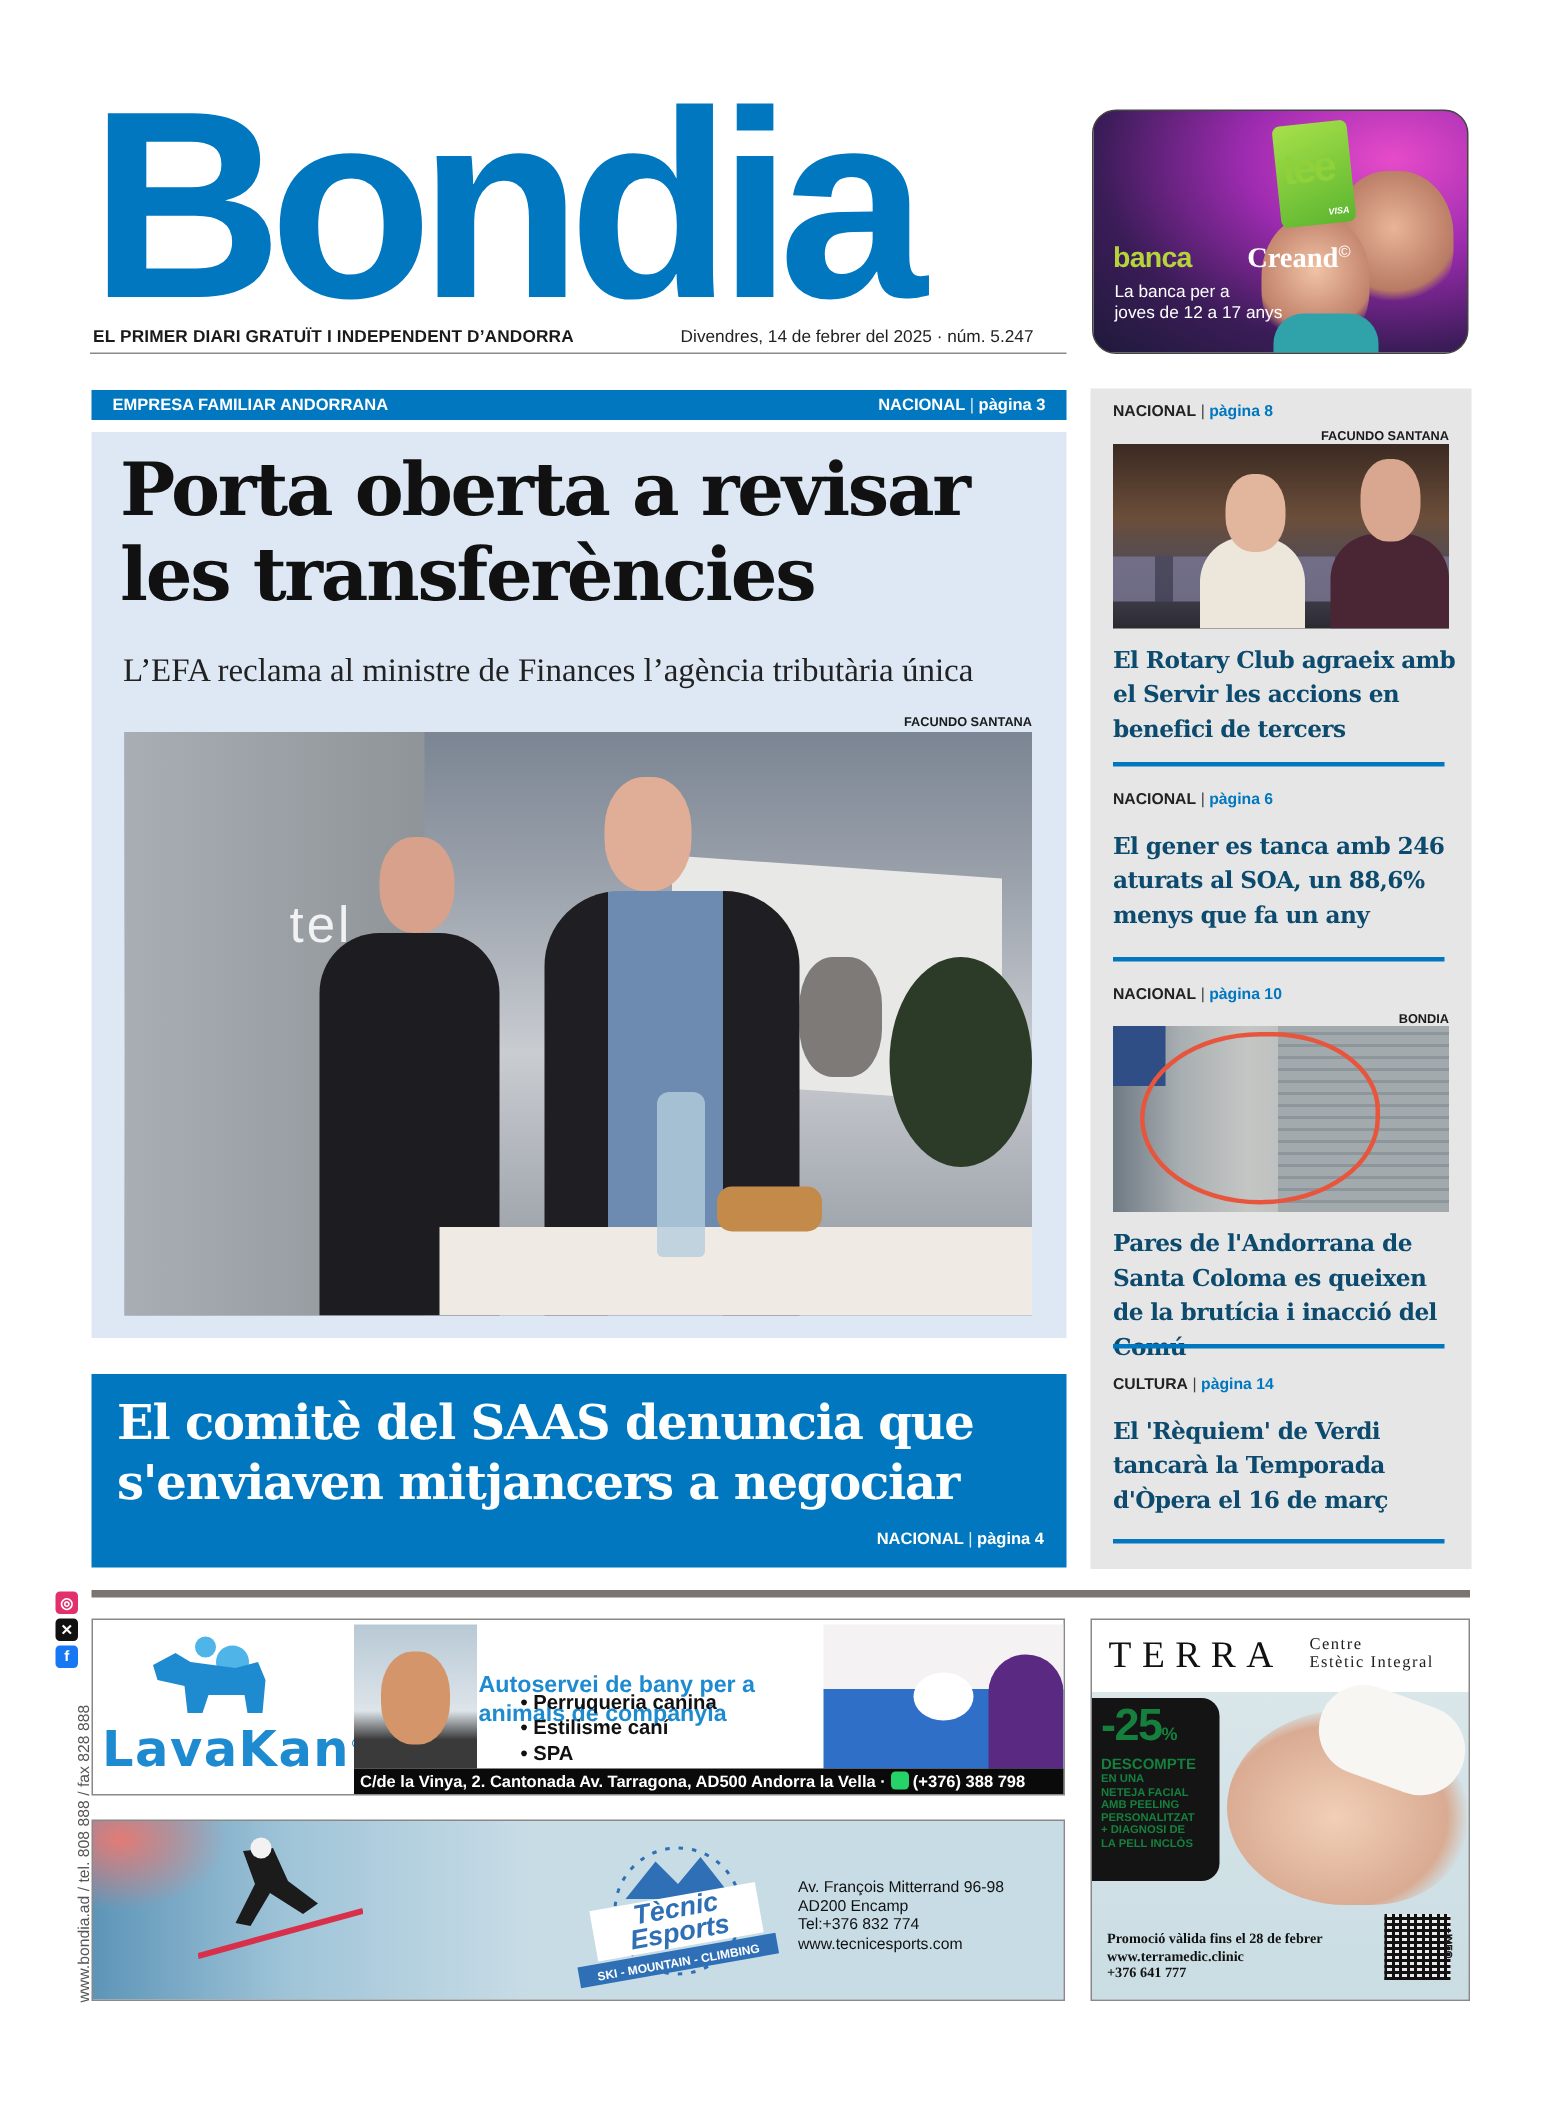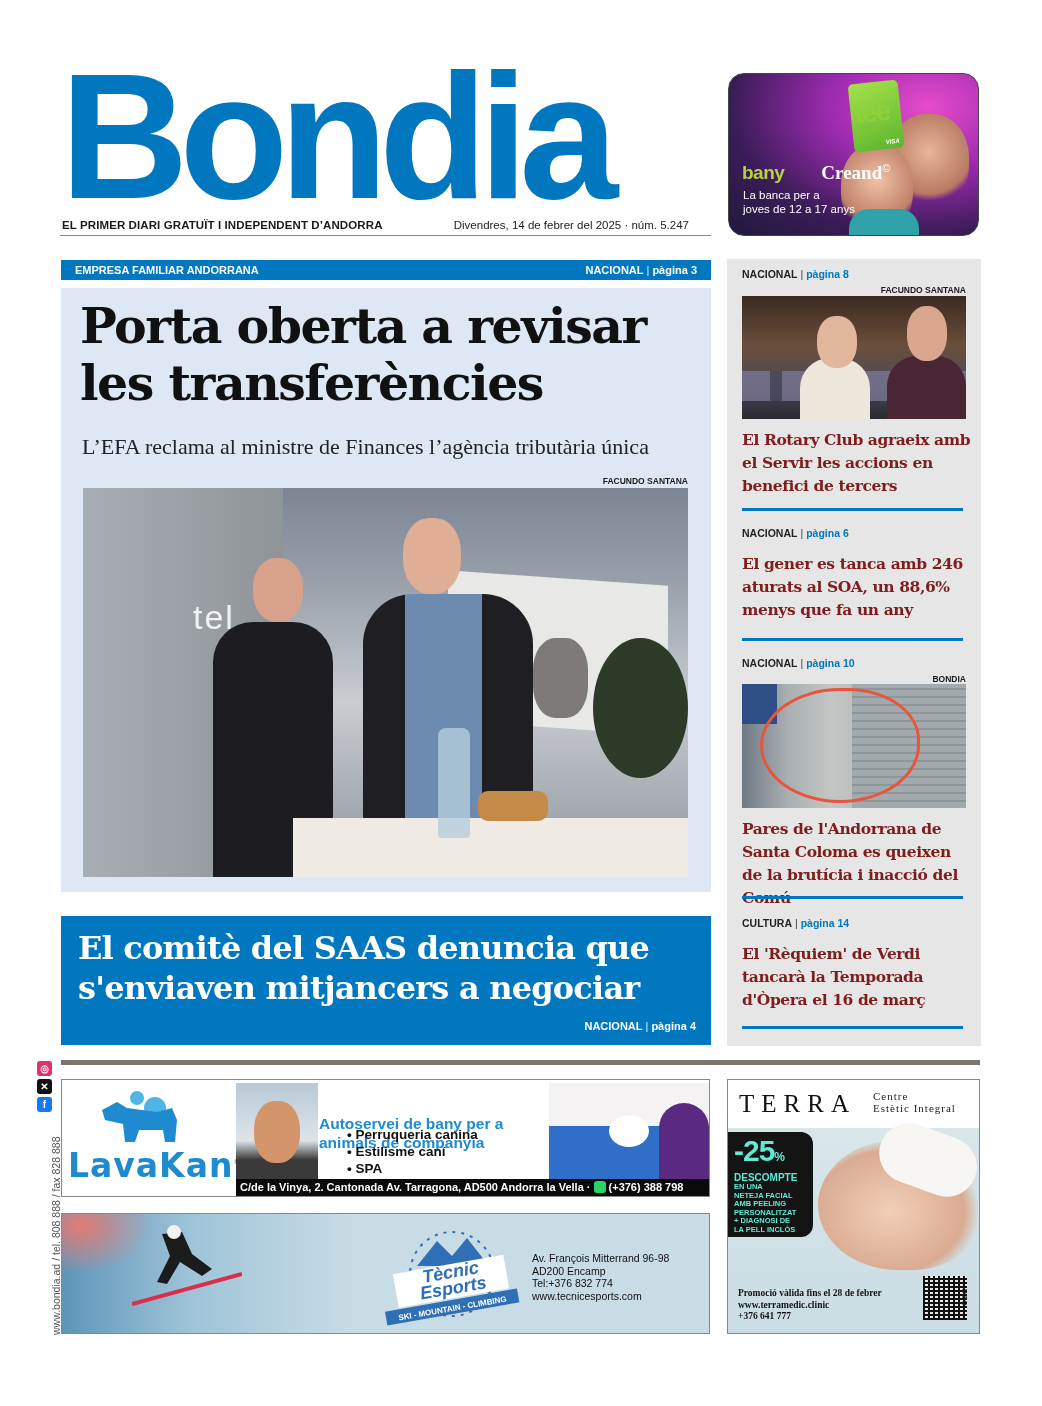--- a/index.html
+++ b/index.html
@@ -55,21 +55,21 @@
   #saas-box { left: 61px; top: 916px; width: 650px; height: 129px; background: #0077bf; }
   #saas-title { left: 78px; top: 928px; width: 630px; font-family: "DejaVu Serif", serif; font-weight: 700; font-size: 32px; line-height: 40px; letter-spacing: -0.8px; color: #fff; }
   #saas-sect { left: 440px; top: 1020px; width: 256px; text-align: right; color: #fff; font-size: 11px; font-weight: 700; }
 
   
   #sidebar { left: 727px; top: 259px; width: 254px; height: 787px; background: #e6e6e6; }
   .side-label { position: absolute; left: 742px; font-size: 10.5px; font-weight: 700; color: #222; }
   .side-label .pg { color: #0077bf; }
   .side-credit { position: absolute; left: 742px; width: 224px; text-align: right; font-size: 8.5px; font-weight: 700; }
   .side-photo { position: absolute; left: 742px; width: 224px; overflow: hidden; }
-  .side-title { position: absolute; left: 742px; width: 230px; font-family: "DejaVu Serif", serif; font-weight: 700; font-size: 15.5px; line-height: 23px; letter-spacing: -0.4px; color: #7f1d1d; }
+  .side-title { position: absolute; left: 742px; width: 230px; font-family: "DejaVu Serif", serif; font-weight: 700; font-size: 15.5px; line-height: 23px; letter-spacing: -0.4px; color: #0c4a6e; }
   .side-rule { position: absolute; left: 742px; width: 221px; height: 3px; background: #0077bf; }
   #photo-rotary { top: 296px; height: 123px; background: linear-gradient(180deg,#3b2a22 0%,#6b4e3a 40%,#4d4b5a 70%,#2b2930 100%); }
   #photo-rotary .p1 { position:absolute; left:75px; top:20px; width:40px; height:52px; border-radius:45%; background:#e2b69c; }
   #photo-rotary .p1b { position:absolute; left:58px; top:62px; width:70px; height:61px; background:#ece7da; border-radius:30px 30px 0 0; }
   #photo-rotary .p2 { position:absolute; left:165px; top:10px; width:40px; height:55px; border-radius:45%; background:#d9a68f; }
   #photo-rotary .p2b { position:absolute; left:145px; top:60px; width:79px; height:63px; background:#4a2634; border-radius:30px 30px 0 0; }
   #photo-rotary .chairs { position:absolute; left:0; top:75px; width:224px; height:30px; background:repeating-linear-gradient(90deg,#7a7693 0 28px,#4b4960 28px 40px); opacity:.8; }
   #photo-bondia { top: 684px; height: 124px; background: linear-gradient(90deg,#6f7a84 0%,#a8aeb1 20%,#c4c6c4 40%,#b8bbbb 60%,#8c979d 100%); }
   #photo-bondia .wall { position:absolute; left:110px; top:0; width:114px; height:124px; background:repeating-linear-gradient(0deg,#a2aaae 0 6px,#8d979b 6px 8px); }
   #photo-bondia .car { position:absolute; left:0; top:0; width:35px; height:40px; background:#2f4e86; }
@@ -106,21 +106,21 @@
   #tc-logo { position:absolute; left:315px; top:12px; width:150px; height:100px; }
   #tc-info { position:absolute; left:470px; top:38px; width:210px; font-size:10.5px; line-height:12.5px; color:#111; }
 
   
   #ad-terra { left: 727px; top: 1079px; width: 253px; height: 255px; border: 1px solid #888; overflow: hidden;
               background: linear-gradient(180deg,#ffffff 0 48px, #d9e6ea 48px, #c9dde3 100%); }
   #tr-logo { position:absolute; left:11px; top:10px; font-family:"Liberation Serif", serif; font-size:25px; letter-spacing:7px; color:#111; }
   #tr-logo-sub { position:absolute; left:145px; top:10px; font-family:"Liberation Serif", serif; font-size:11px; line-height:12px; color:#222; letter-spacing:1px; }
   #tr-face { position:absolute; left:90px; top:60px; width:160px; height:130px; border-radius:50% 40% 40% 50%; background: radial-gradient(ellipse at 45% 55%, #f2cfb8, #d9ab92 60%, rgba(0,0,0,0) 72%); }
   #tr-band { position:absolute; left:150px; top:50px; width:100px; height:60px; border-radius:40px; background:#f7f6f3; transform: rotate(20deg); }
-  #tr-offer { position:absolute; left:0; top:52px; width:85px; height:105px; background:#141414; border-radius: 0 12px 12px 0; color:#5eead4; padding:4px 6px; }
+  #tr-offer { position:absolute; left:0; top:52px; width:85px; height:122px; background:#141414; border-radius: 0 12px 12px 0; color:#15803d; padding:4px 6px; }
   #tr-offer .pct { font-size:30px; font-weight:700; line-height:30px; letter-spacing:-1px; }
   #tr-offer .pct small { font-size:12px; }
   #tr-offer .big { font-size:10px; font-weight:700; line-height:11px; }
   #tr-offer .small { font-size:7.5px; font-weight:700; line-height:8.5px; }
   #tr-foot { position:absolute; left:10px; top:208px; font-family:"Liberation Serif", serif; font-size:9.5px; line-height:11.5px; font-weight:700; color:#111; }
   #tr-qr { position:absolute; left:195px; top:196px; width:44px; height:44px; background:
            repeating-linear-gradient(0deg,#111 0 2px,transparent 2px 4px), repeating-linear-gradient(90deg,#111 0 2px,#e8e8e8 2px 5px); }
   #tr-info { position:absolute; left:240px; top:205px; transform: rotate(90deg); transform-origin: 0 0; font-size:7px; font-weight:700; }
 </style>
 </head>
@@ -133,21 +133,21 @@
 
 <div id="ad-top" class="abs">
   <div class="face1"></div>
   <div class="face2"></div>
   <div class="shirt"></div>
   <div class="card">
     <span>tee</span>
     <i>VISA</i>
   </div>
   <div id="ad-brand">
-    <span class="teens">bany</span><span class="creand">Creand</span><sup>©</sup>
+    <span class="teens">banca</span><span class="creand">Creand</span><sup>©</sup>
   </div>
   <div id="ad-copy">
     <div>La banca per a</div>
     <div>joves de 12 a 17 anys</div>
   </div>
 </div>
 
 <div id="lead-bar" class="abs">
   <span>EMPRESA FAMILIAR ANDORRANA</span>
   <span>

